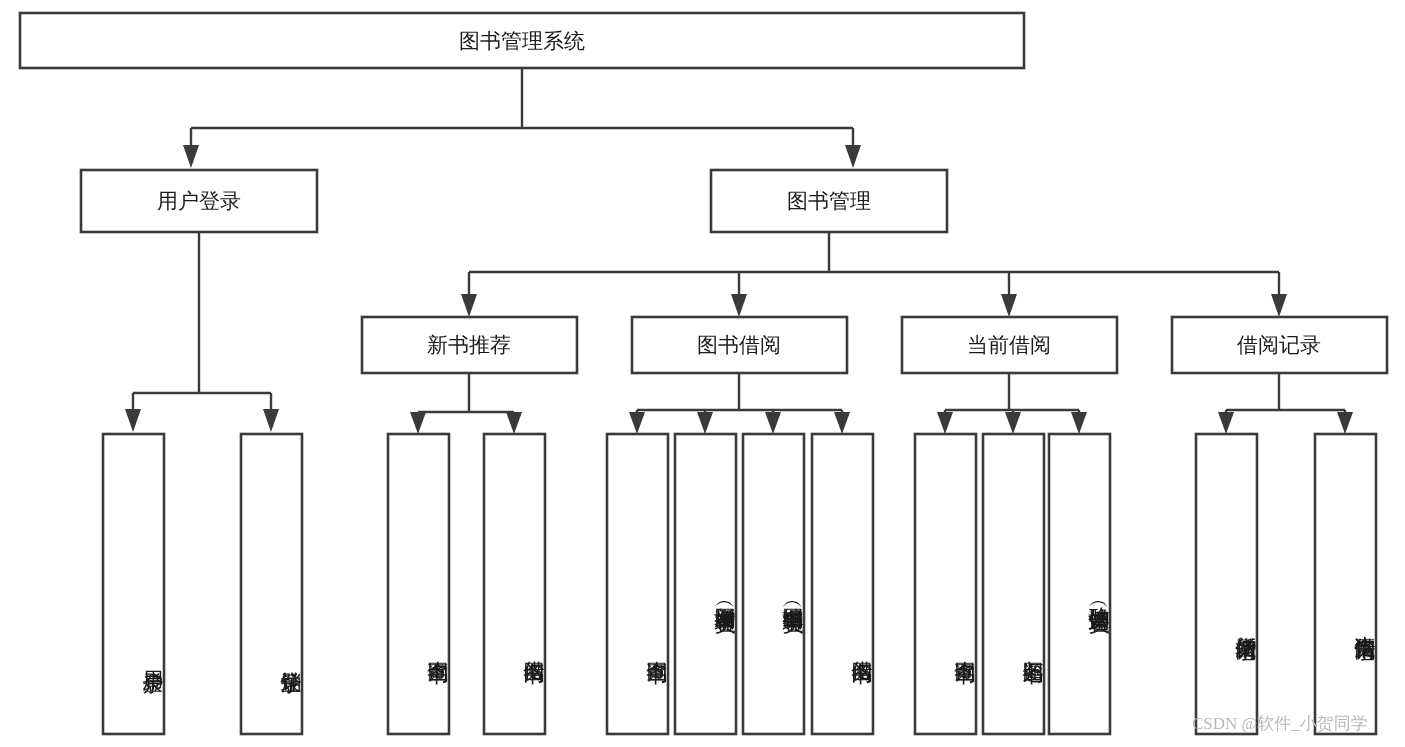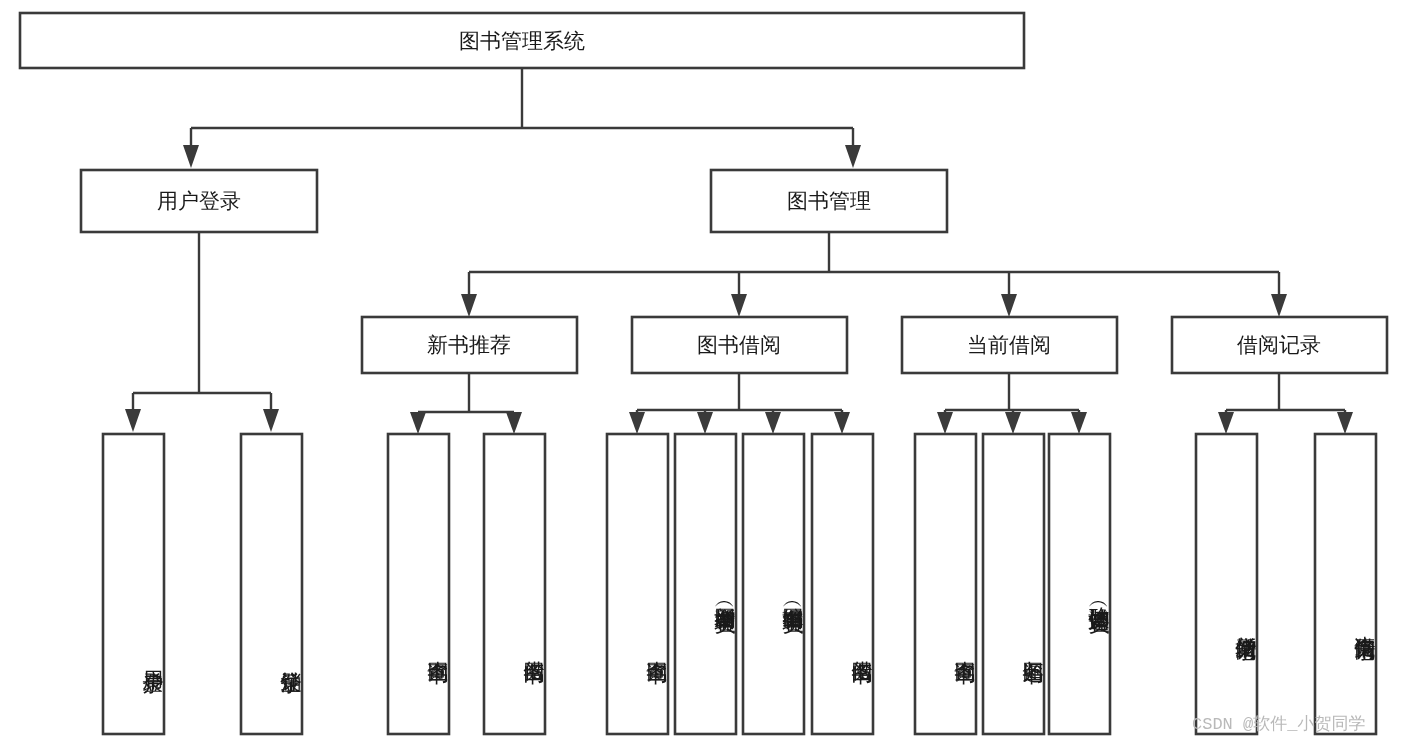--- a/index.html
+++ b/index.html
@@ -63,21 +63,21 @@
     text-align: center;
     display: flex;
     align-items: flex-start;
     justify-content: center;
     pointer-events: none;
   }
   .watermark {
     position: absolute;
     left: 1192px;
     top: 712px;
-    font-family: Liberation Mono, monospace;
+    font-family: Liberation Serif, serif;
     font-size: 17px;
     color: #b9b9b9;
     white-space: nowrap;
     user-select: none;
   }
 </style>
 </head>
 <body>
 
 <div id="diagram-root">

